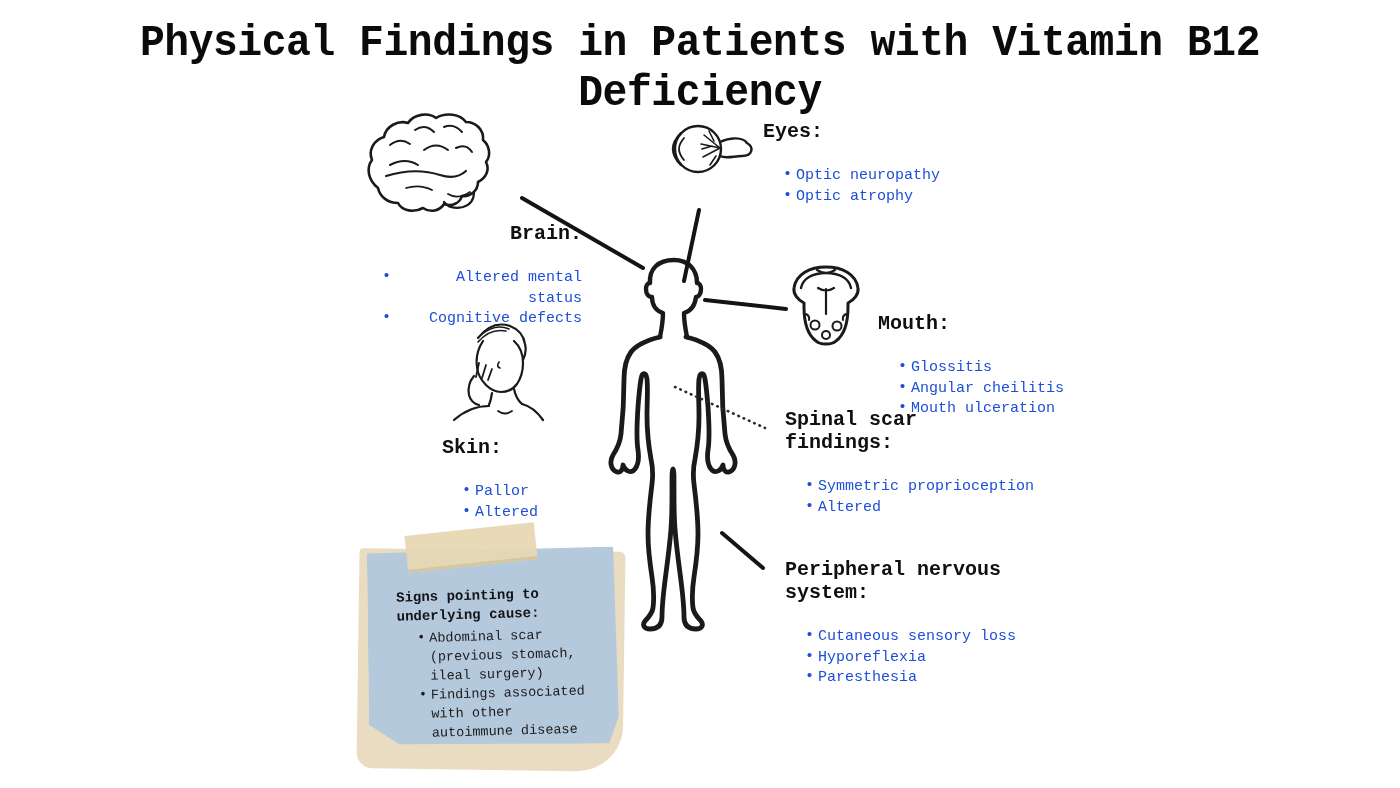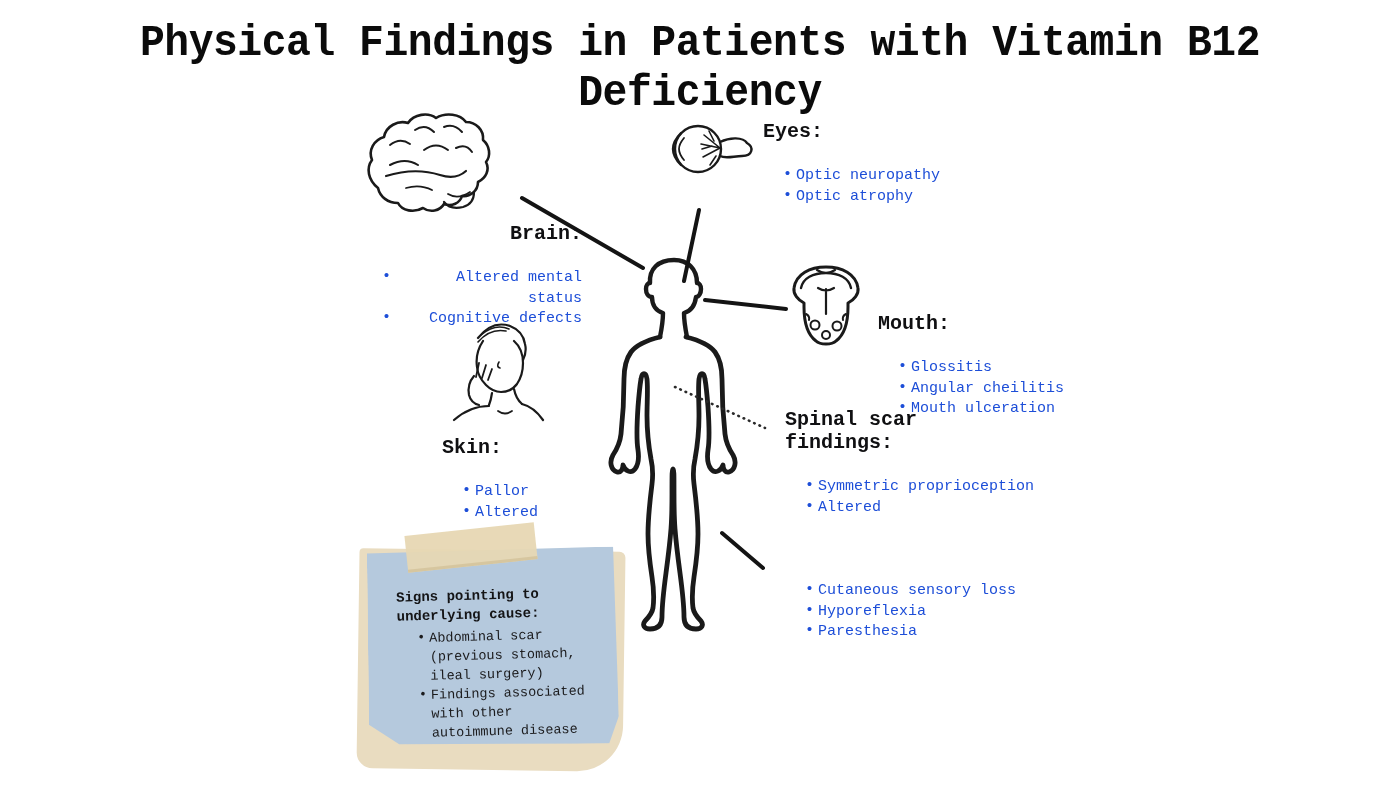--- a/index.html
+++ b/index.html
@@ -140,20 +140,21 @@
 
   <div class="label" style="left:785px;top:408px;width:250px;">
     <p class="heading">Spinal scar findings:</p>
     <ul>
         <li>Symmetric proprioception</li>
         <li>Altered</li>
       </ul>
   </div>
 
   <div class="label" style="left:785px;top:558px;width:260px;">
+    <p class="heading">Peripheral nervous system:</p>
     <ul>
         <li>Cutaneous sensory loss</li>
         <li>Hyporeflexia</li>
         <li>Paresthesia</li>
       </ul>
   </div>
 
   <div class="note-backing"></div>
   <div class="note-paper"></div>
   <div class="note-tape"></div>

